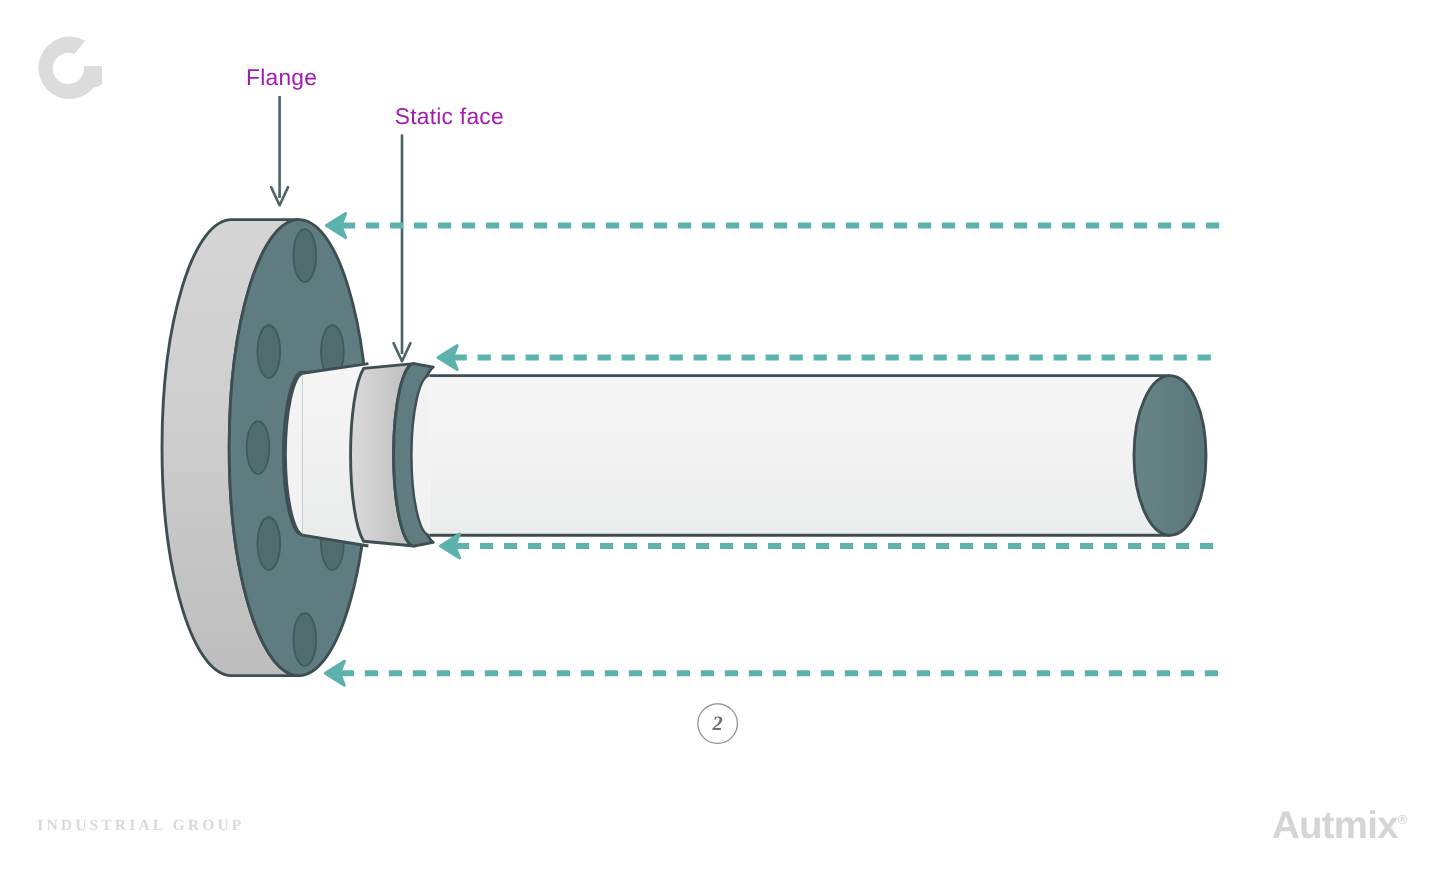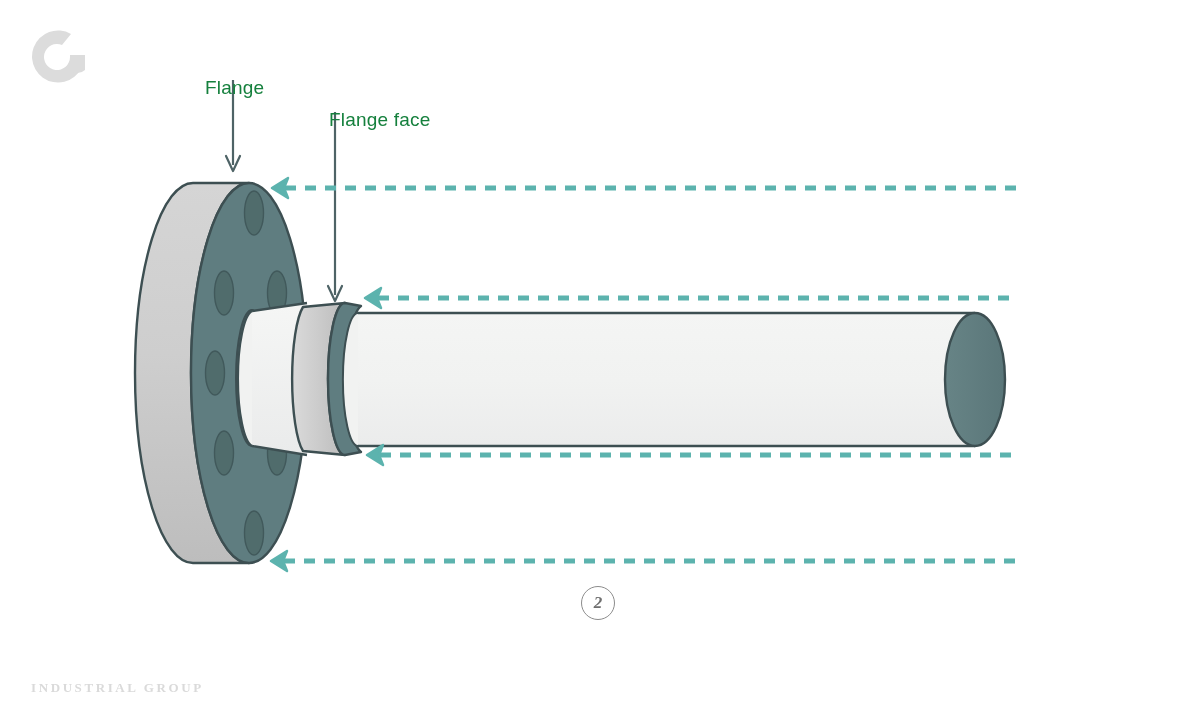--- a/index.html
+++ b/index.html
@@ -24,26 +24,25 @@
   .brand-mark {
     position: absolute;
     left: 30px;
     top: 28px;
     width: 62px;
     height: 62px;
   }
 
   .callout-label {
     position: absolute;
-    color: #15803d;
+    color: #a21caf;
     font-size: 19px;
     letter-spacing: 0.2px;
     white-space: nowrap;
     font-family: "Liberation Sans", sans-serif;
-    margin-top: 22px;
   }
   .callout-flange { left: 205px; top: 55px; }
   .callout-static { left: 329px; top: 87px; }
 
   .step-badge {
     position: absolute;
     left: 581px;
     top: 586px;
     width: 34px;
     height: 34px;
@@ -209,20 +208,23 @@
       <path d="M 383 445 L 367 455 L 383 465 L 379 455 Z" fill="#5cb3ae" stroke="#5cb3ae" stroke-width="2.5" stroke-linejoin="round"></path>
     </g>
     <g>
       <line x1="284" y1="561" x2="1016" y2="561" stroke="#5cb3ae" stroke-width="5" stroke-dasharray="11 9" stroke-linecap="butt"></line>
       <path d="M 287 551 L 271 561 L 287 571 L 283 561 Z" fill="#5cb3ae" stroke="#5cb3ae" stroke-width="2.5" stroke-linejoin="round"></path>
     </g>
   </svg>
 
   <div class="callout-label callout-flange">Flange</div>
 
-  <div class="callout-label callout-static">Flange face</div>
+  <div class="callout-label callout-static">Static face</div>
 
   <div class="step-badge">2</div>
 
   <div class="footer-tagline">INDUSTRIAL GROUP</div>
 
+  <div class="footer-logo">
+    <span>Autmix</span><span class="reg">®</span>
+  </div>
 
 </div>
 
 </body></html>

